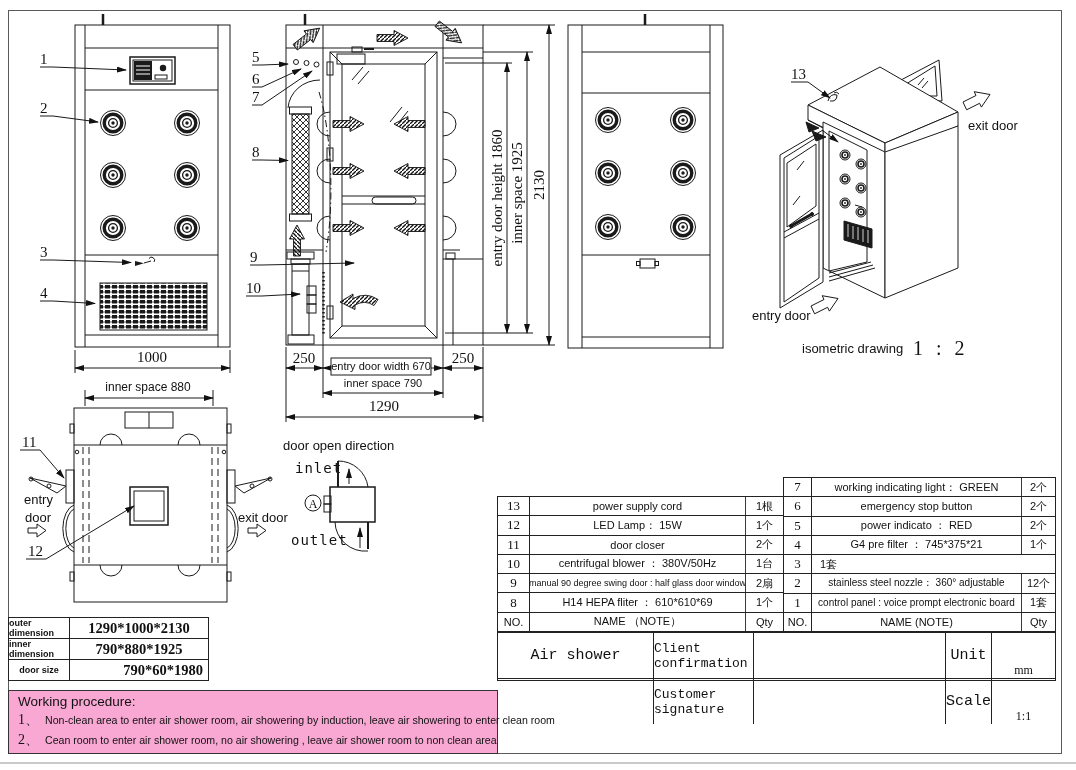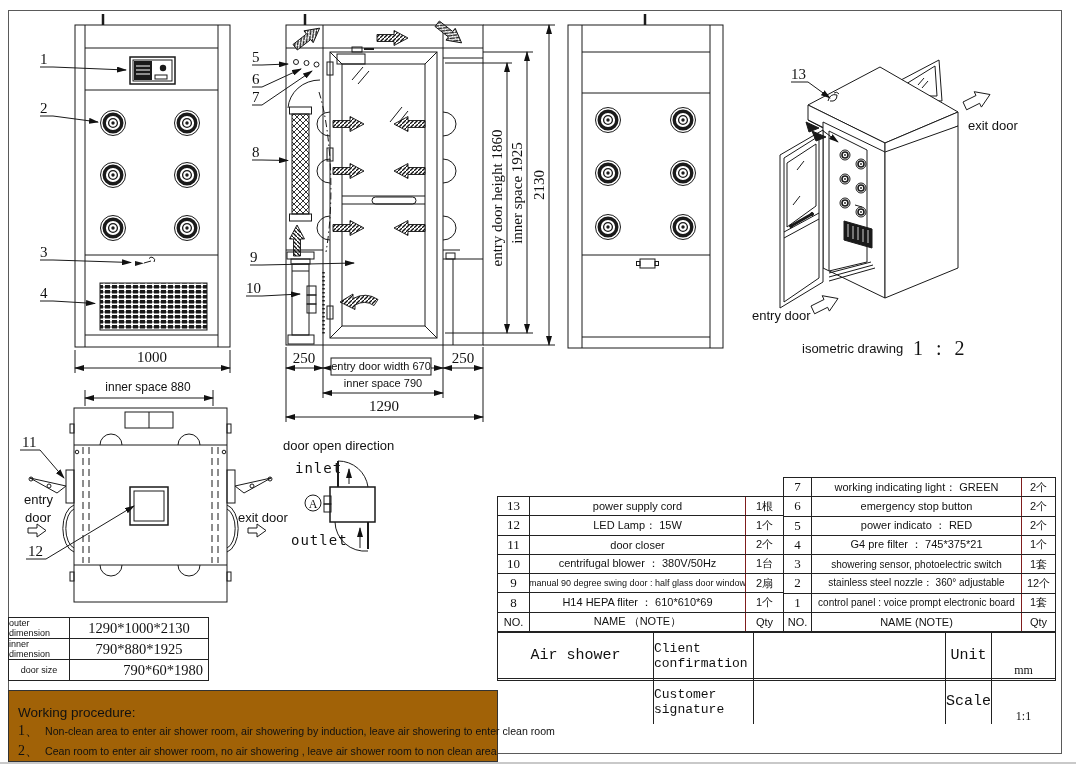--- a/index.html
+++ b/index.html
@@ -15,21 +15,21 @@
   .ser20 { font-family:"Liberation Serif","DejaVu Serif",serif; font-size:20px; letter-spacing:4px; }
   .sans11 { font-family:"Liberation Sans",sans-serif; font-size:11px; }
   .sans12 { font-family:"Liberation Sans",sans-serif; font-size:12px; }
   .sans13 { font-family:"Liberation Sans",sans-serif; font-size:13px; }
   .mono   { font-family:"DejaVu Sans Mono",monospace; font-size:14px; letter-spacing:1px; }
   .af { fill:url(#hatch); stroke:#111; stroke-width:0.9; }
 
   
   .dims-table { position:absolute; left:8px; top:617px; width:201px;
                 border:1.5px solid #222; box-sizing:border-box; background:#fff; }
-  .dims-row { display:flex; height:20px; border-bottom:1px solid #222; }
+  .dims-row { display:flex; height:20px; border-bottom:1px solid #222;font-weight:bold; }
   .dims-row:last-child { border-bottom:none;gap:48px; }
   .dims-label { width:60px; border-right:1px solid #222; font-size:9px;
                 display:flex; align-items:center; justify-content:center; }
   .dims-value { flex:1; font-family:"Liberation Serif",serif; font-size:14.5px;
                 display:flex; align-items:center; justify-content:center; }
 
   
   .pt { position:absolute; box-sizing:border-box; border:1px solid #222;
         display:flex; flex-direction:column; background:#fff; }
   .pt-left  { left:497px; top:496px; width:287px; height:136px; }
@@ -53,22 +53,22 @@
             border:1px solid #222; box-sizing:border-box; display:grid;
             grid-template-columns:156px 100px 192px 46px 63px; grid-template-rows:1fr 1fr; background:#fff; }
   .tc { display:flex; align-items:center; justify-content:center; box-sizing:border-box; }
   .br { border-right:1px solid #222;font-family:Liberation Mono, monospace; } .bb { border-bottom:1px solid #222; }
   .t-product { font-size:15px; }
   .t-lab { font-size:13px; }
   .t-ul { font-size:15px; }
   .t-serif { font-family:"Liberation Serif",serif; font-size:12px;margin-top:30px; }
 
   
-  .wbox { position:absolute; left:8px; top:690px; width:490px; height:72px;
-          border:1.5px solid #333; box-sizing:border-box; padding:14px 9px; background:#a16207; }
+  .wbox { position:absolute; left:8px; top:690px; width:490px; height:64px;
+          border:1.5px solid #333; box-sizing:border-box; padding:3px 9px; background:#f9a8d4; }
   .wtitle { font-size:13.5px; }
   .witem { display:flex; align-items:baseline; margin-top:2px; }
   .wno { font-family:"Liberation Serif",serif; font-size:14px; width:27px; flex:none; }
   .wtext { font-size:10.6px; white-space:nowrap; }
 </style>
 </head>
 <body>
 
 <div class="page">
   <div class="frame"></div>
@@ -479,21 +479,20 @@
       <div class="pt-name">power indicato ： RED</div>
       <div class="pt-qty">2个</div>
     </div>
     <div class="pt-row">
       <div class="pt-no">4</div>
       <div class="pt-name">G4 pre filter ： 745*375*21</div>
       <div class="pt-qty">1个</div>
     </div>
     <div class="pt-row">
       <div class="pt-no">3</div>
-      <div class="pt-name md">showering sensor, photoelectric switch</div>
       <div class="pt-qty">1套</div>
     </div>
     <div class="pt-row">
       <div class="pt-no">2</div>
       <div class="pt-name md">stainless steel nozzle： 360° adjustable</div>
       <div class="pt-qty">12个</div>
     </div>
     <div class="pt-row">
       <div class="pt-no">1</div>
       <div class="pt-name md">control panel : voice prompt electronic board</div>

